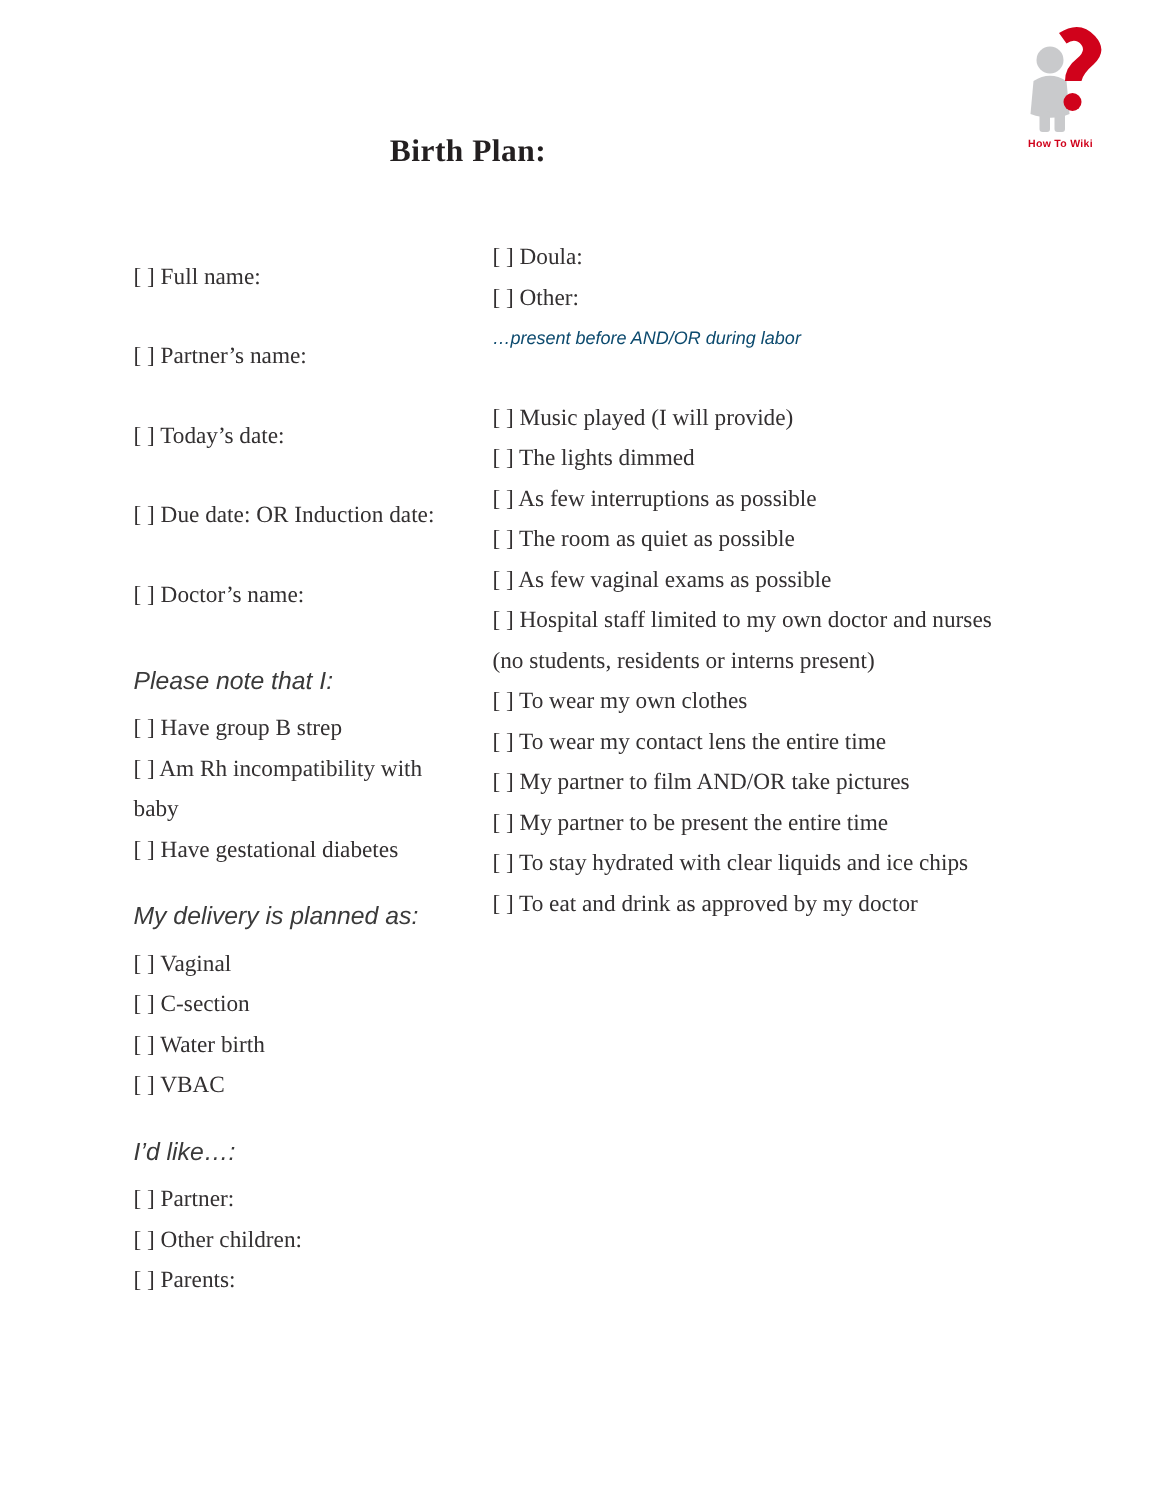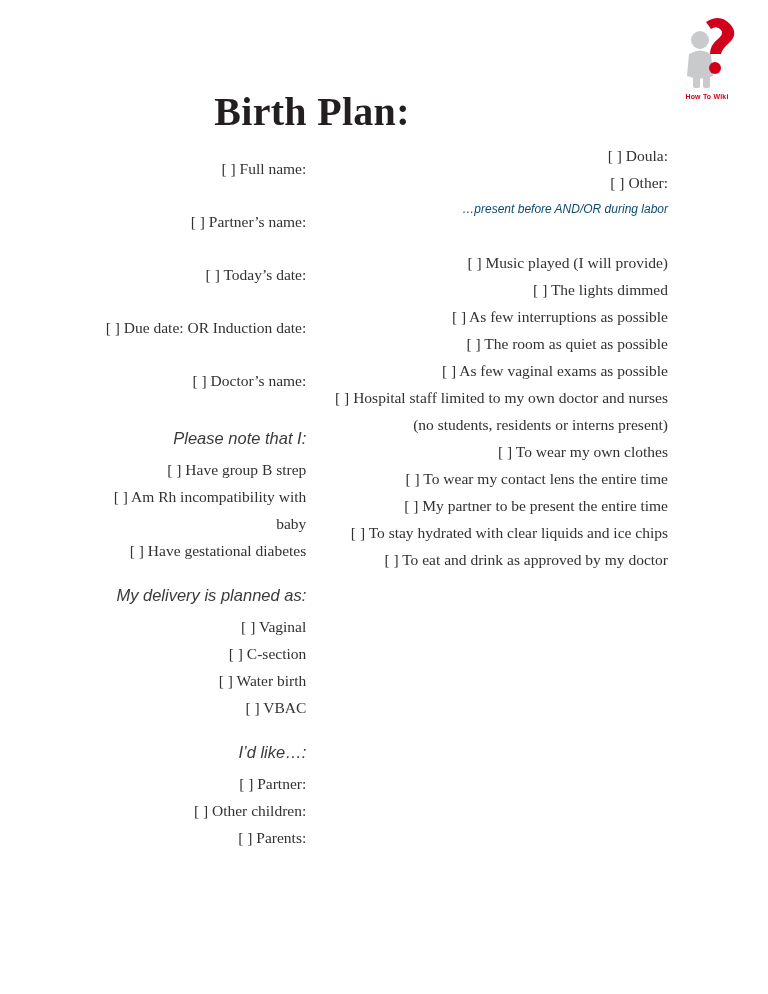--- a/index.html
+++ b/index.html
@@ -48,33 +48,32 @@
 
   
   .doc-title {
     position: absolute;
     top: 88px;
     left: 0;
     width: 624px;
     text-align: center;
     font-family: "Liberation Serif", serif;
     font-weight: bold;
-    font-size: 40px;
+    font-size: 21px;
     color: #231f20;
     letter-spacing: .3px;
   }
 
   
   .columns {
     position: absolute;
-    top: 142px;
+    top: 158px;
     left: 0;
     width: 688px;
     display: flex;
-    text-align: right;
   }
   .col {
     box-sizing: border-box;
   }
   .col-left {
     width: 315px;
     padding-left: 89px;
     padding-right: 6px;
   }
   .col-right {
@@ -166,19 +165,20 @@
       <div class="gap-md"></div>
 
       <div class="line">[ ] Music played (I will provide)</div>
       <div class="line">[ ] The lights dimmed</div>
       <div class="line">[ ] As few interruptions as possible</div>
       <div class="line">[ ] The room as quiet as possible</div>
       <div class="line">[ ] As few vaginal exams as possible</div>
       <div class="line">[ ] Hospital staff limited to my own doctor and nurses (no students, residents or interns present)</div>
       <div class="line">[ ] To wear my own clothes</div>
       <div class="line">[ ] To wear my contact lens the entire time</div>
+      <div class="line">[ ] My partner to film AND/OR take pictures</div>
       <div class="line">[ ] My partner to be present the entire time</div>
       <div class="line">[ ] To stay hydrated with clear liquids and ice chips</div>
       <div class="line">[ ] To eat and drink as approved by my doctor</div>
     </div>
 
   </div>
 </div>
 
 </body></html>

